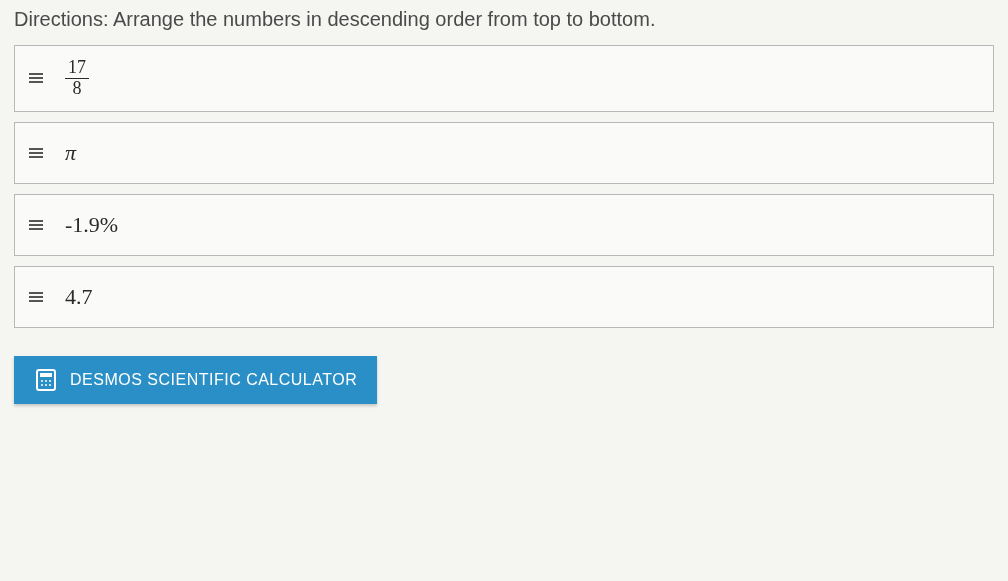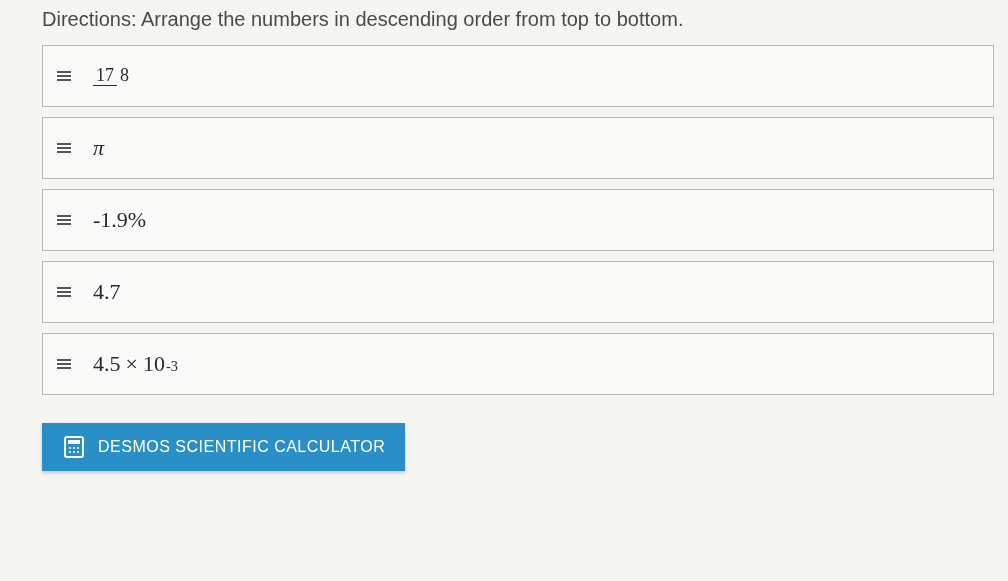--- a/index.html
+++ b/index.html
@@ -9,22 +9,21 @@
     }
     body {
       font-family: Arial, Helvetica, sans-serif;
       background: #f5f5f2;
       width: 1008px;
       height: 581px;
       overflow: hidden;
       padding: 0;
     }
     .container {
-      padding: 8px 14px 14px 2px;
-      margin-left: 40px;
+      padding: 8px 14px 14px 14px;
     }
     .directions {
       font-size: 20px;
       color: #4a4a4a;
       margin-bottom: 14px;
       font-weight: 400;
     }
     .item-row {
       border: 1px solid #b8b8b8;
       background: #fafaf8;
@@ -53,21 +52,21 @@
     }
     .math-content {
       font-family: 'Times New Roman', Times, serif;
       font-size: 22px;
       color: #2a2a2a;
       display: flex;
       align-items: center;
     }
     .fraction {
       display: inline-flex;
-      flex-direction: row;
+      flex-direction: column;
       align-items: center;
       font-size: 18px;
       line-height: 1.1;
       vertical-align: middle;
     }
     .fraction .num {
       border-bottom: 1.5px solid #2a2a2a;
       padding: 0 3px;
     }
     .fraction .den {
@@ -152,35 +151,20 @@
     <div class="drag-handle">
       <div class="drag-line"></div>
         <div class="drag-line"></div>
         <div class="drag-line"></div>
     </div>
     <div class="math-content">
       <span>4.7</span>
     </div>
   </div>
 
-  <div class="item-row">
-    <div class="drag-handle">
-      <div class="drag-line"></div>
-        <div class="drag-line"></div>
-        <div class="drag-line"></div>
-    </div>
-    <div class="math-content">
-      <span class="sci-exp">
-        <span>4.5</span>
-        <span style="margin:0 5px;">×</span>
-        <span>10</span>
-          <sup>-3</sup>
-      </span>
-    </div>
-  </div>
 
   <button class="calc-button">
     <svg class="calc-icon" viewBox="0 0 24 24" fill="none" stroke="#ffffff" stroke-width="2">
       <rect x="3" y="2" width="18" height="20" rx="2" fill="none"></rect>
       <rect x="6" y="5" width="12" height="4" fill="#ffffff" stroke="none"></rect>
       <circle cx="8" cy="13" r="1" fill="#ffffff" stroke="none"></circle>
       <circle cx="12" cy="13" r="1" fill="#ffffff" stroke="none"></circle>
       <circle cx="16" cy="13" r="1" fill="#ffffff" stroke="none"></circle>
       <circle cx="8" cy="17" r="1" fill="#ffffff" stroke="none"></circle>
       <circle cx="12" cy="17" r="1" fill="#ffffff" stroke="none"></circle>

